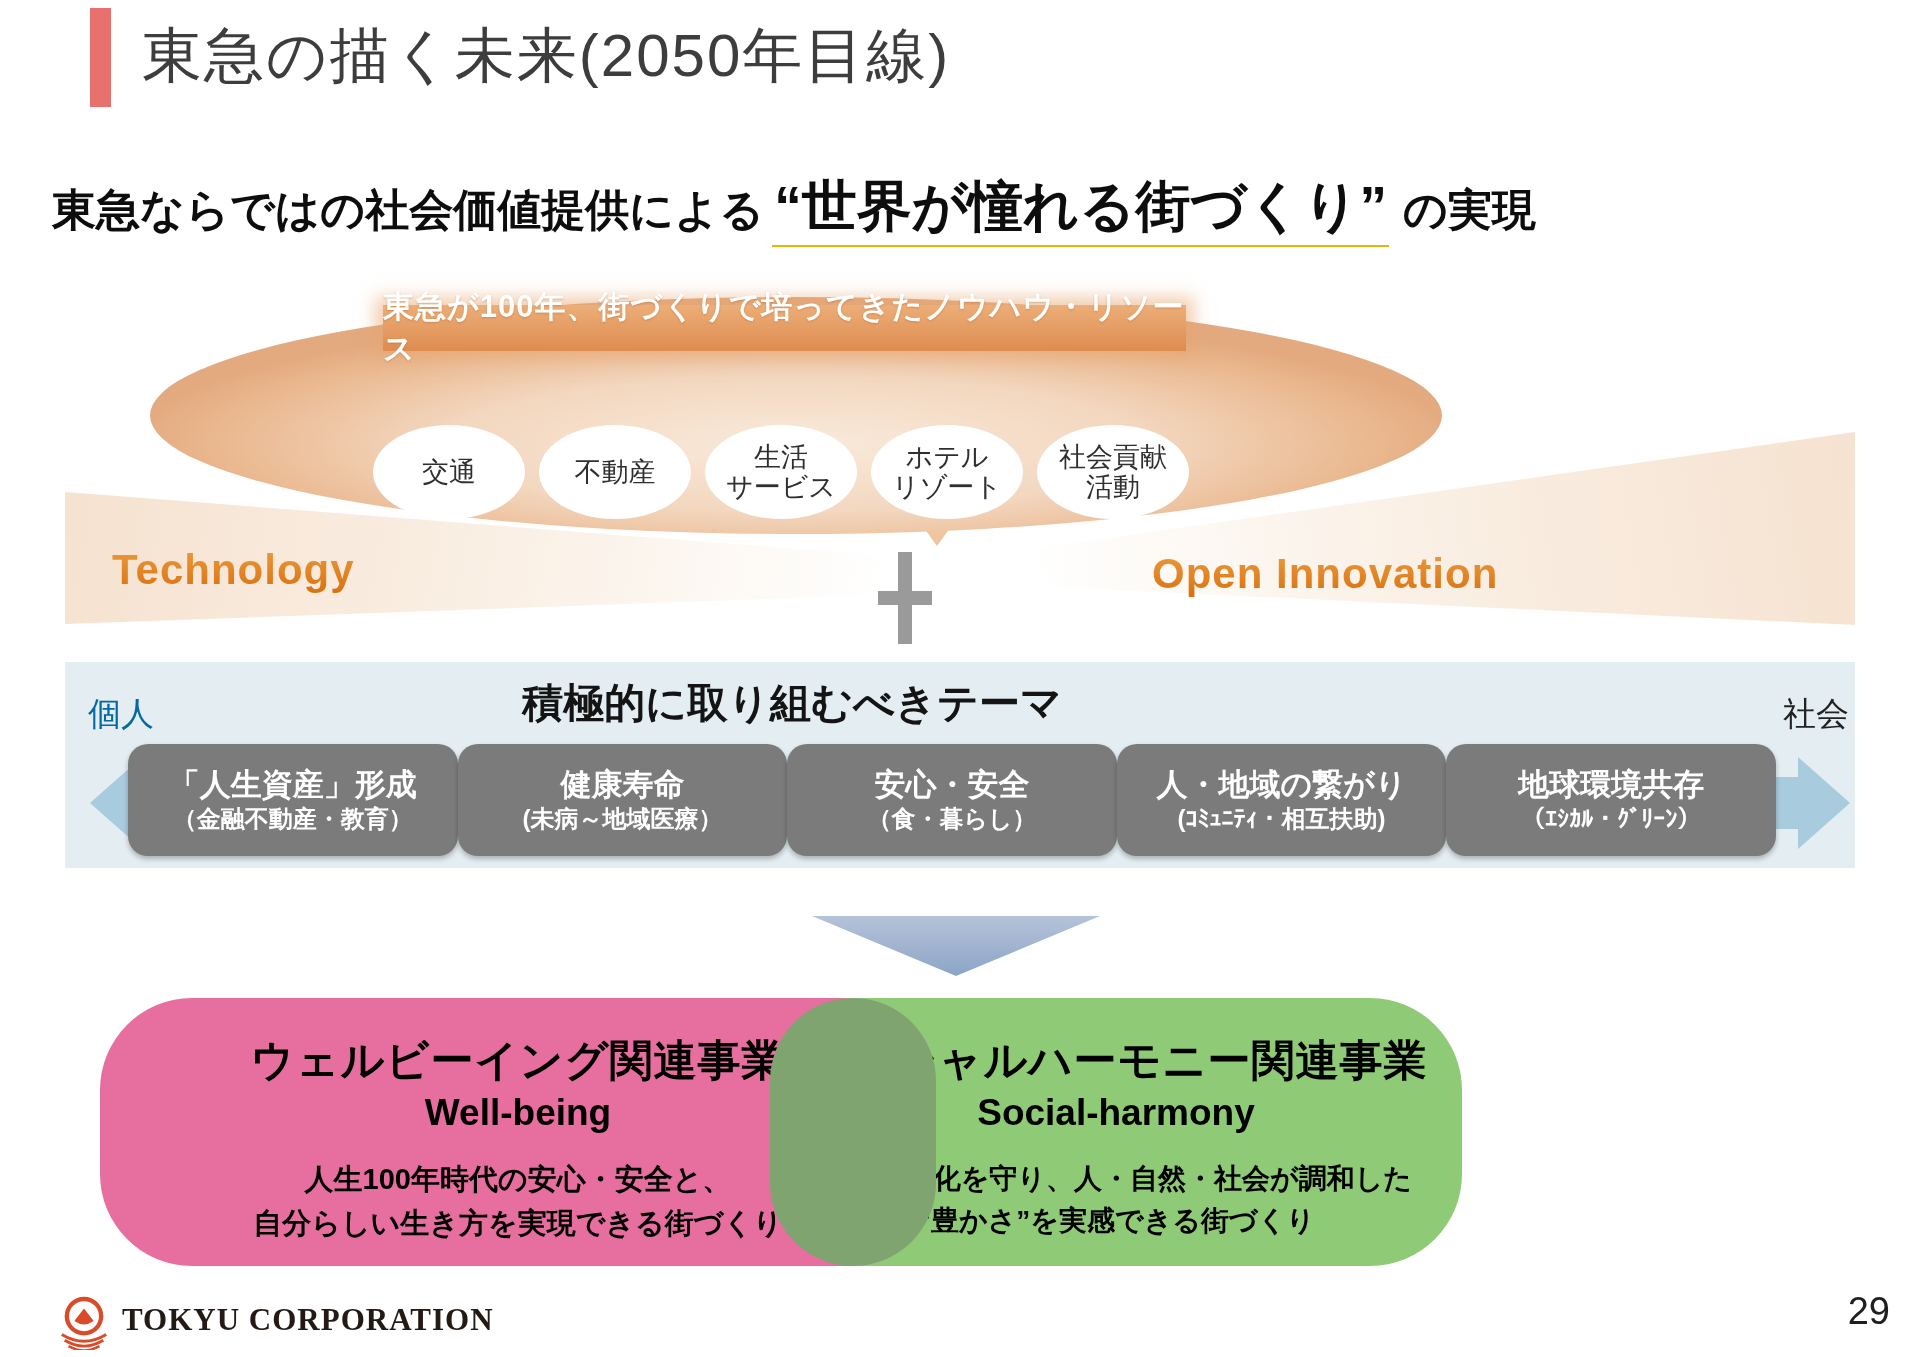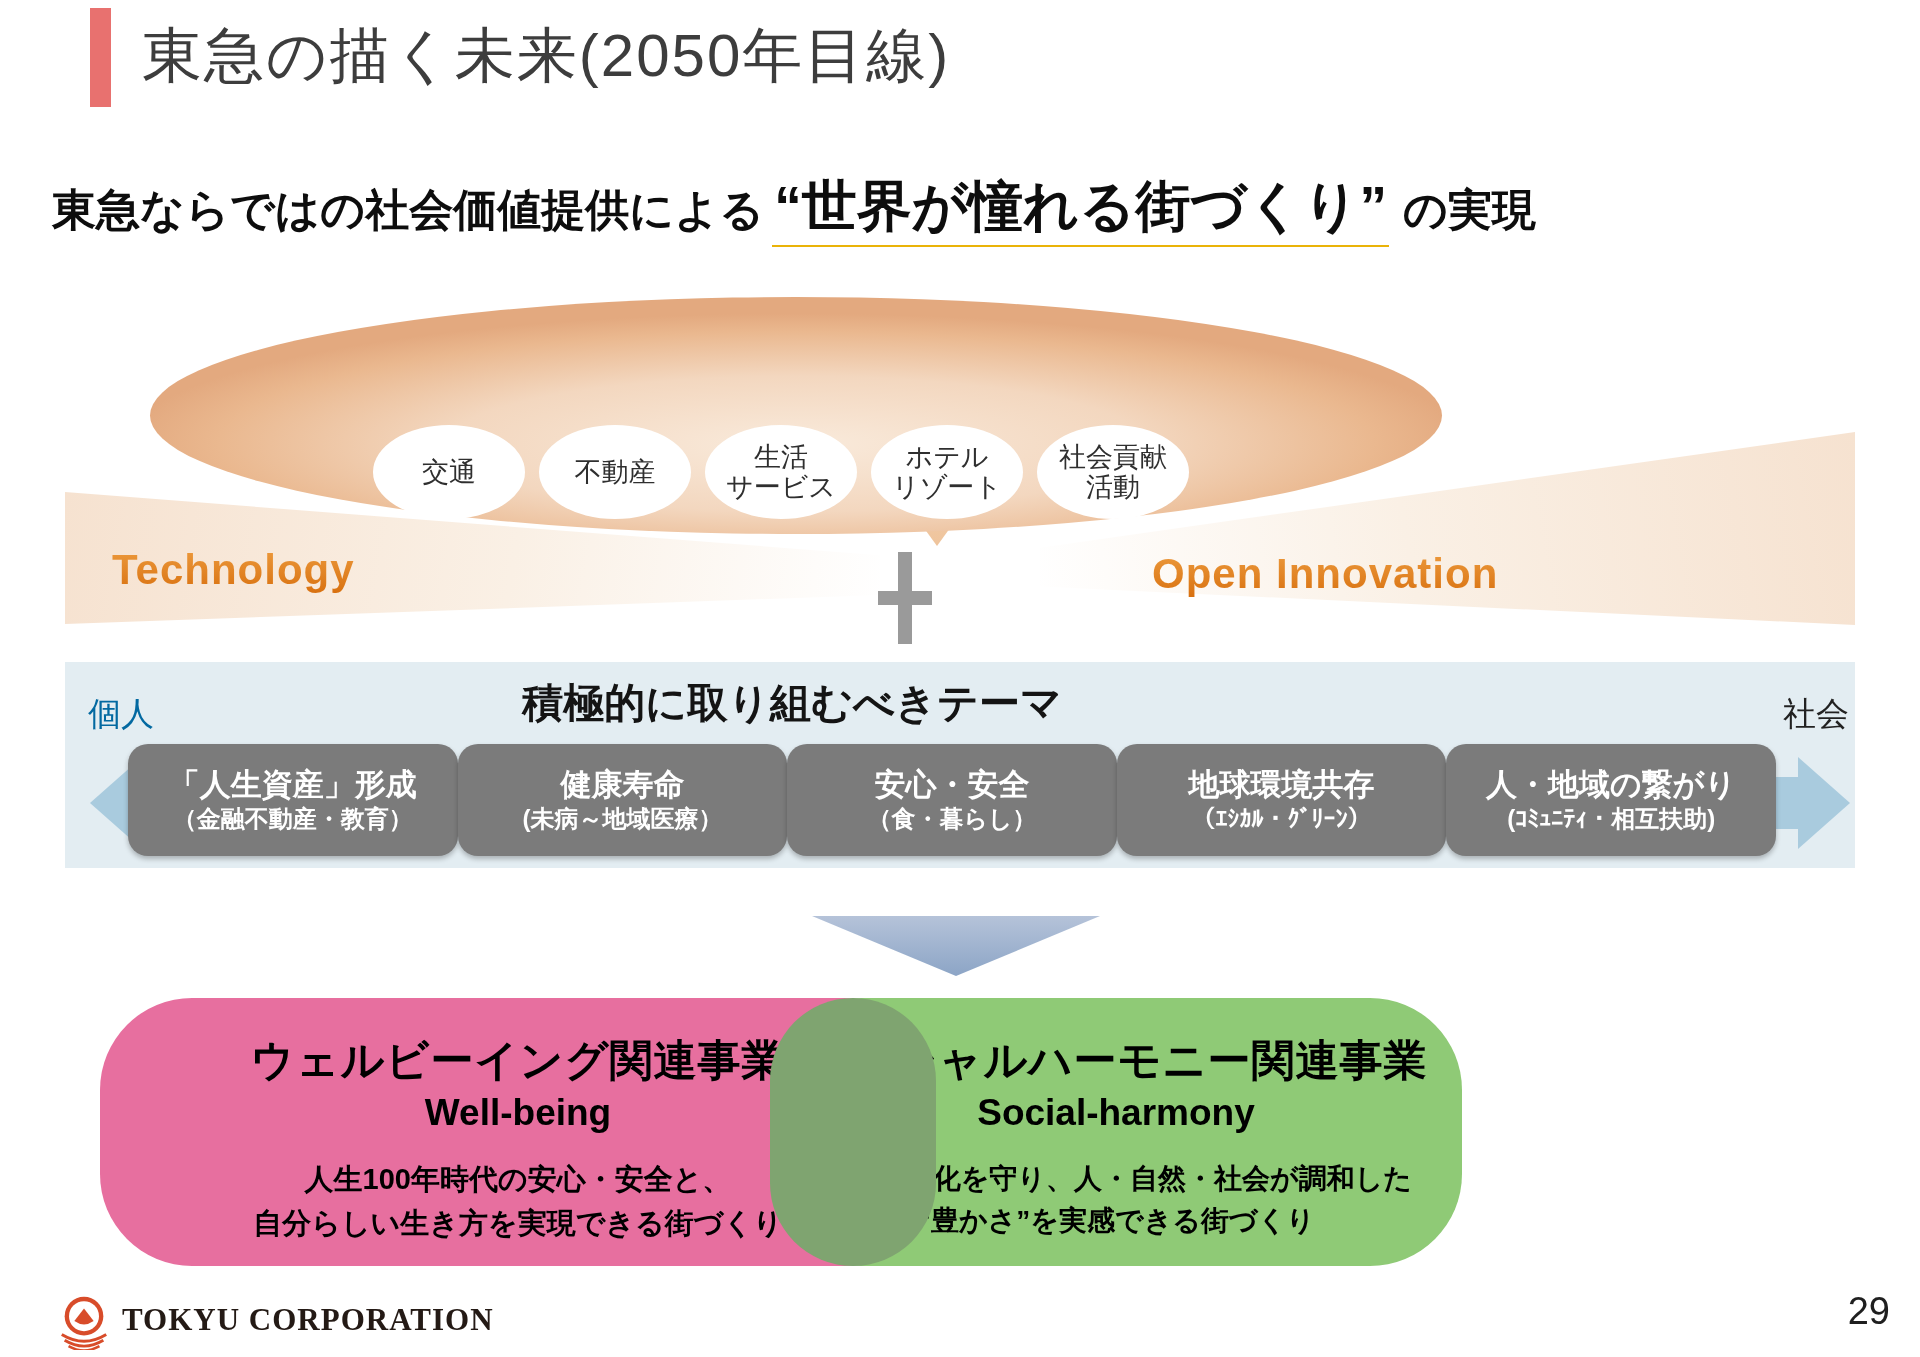--- a/index.html
+++ b/index.html
@@ -97,20 +97,21 @@
     <span class="lead">東急ならではの社会価値提供による</span>
     <span class="quoted">“世界が憧れる街づくり”</span>
     <span class="tail">の実現</span>
   </div>
 
   <div class="abs wedge-left"></div>
   <div class="abs wedge-right"></div>
   <div class="abs funnel-tip"></div>
 
   <div class="abs resource-ellipse"></div>
+  <div class="abs resource-banner">東急が100年、街づくりで培ってきたノウハウ・リソース</div>
 
   <div class="abs pills-row">
     <div class="pill">
       <span>交通</span>
       <span></span>
     </div>
     <div class="pill">
       <span>不動産</span>
       <span></span>
     </div>
@@ -152,26 +153,26 @@
     </div>
     <div class="theme-box">
       <div class="t">健康寿命</div>
       <div class="s">(未病～地域医療）</div>
     </div>
     <div class="theme-box">
       <div class="t">安心・安全</div>
       <div class="s">（食・暮らし）</div>
     </div>
     <div class="theme-box">
+      <div class="t">人・地域の繋がり</div>
+      <div class="s">(ｺﾐｭﾆﾃｨ・相互扶助)</div>
+    </div>
+    <div class="theme-box">
       <div class="t">地球環境共存</div>
       <div class="s">（ｴｼｶﾙ・ｸﾞﾘｰﾝ）</div>
-    </div>
-    <div class="theme-box">
-      <div class="t">人・地域の繋がり</div>
-      <div class="s">(ｺﾐｭﾆﾃｨ・相互扶助)</div>
     </div>
   </div>
 
   <div class="abs down-arrow-icon"></div>
 
   <div class="abs biz pink-box">
     <div class="jp">ウェルビーイング関連事業</div>
     <div class="en">Well-being</div>
     <div class="body">
       <div>人生100年時代の安心・安全と、</div>

